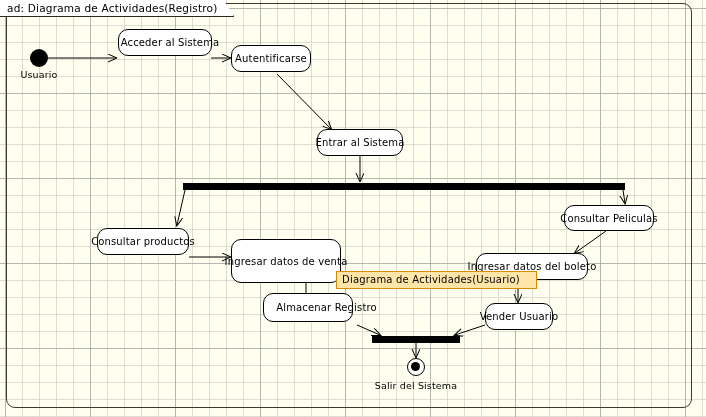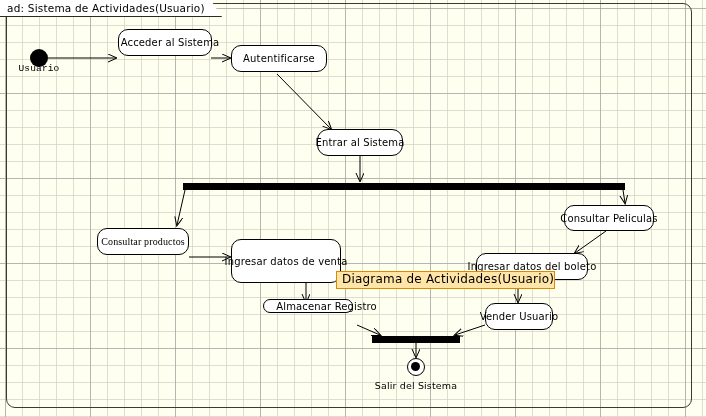--- a/index.html
+++ b/index.html
@@ -133,24 +133,24 @@
     background: #000000;
     height: 7px;
   }
 
   
   #tooltip {
     position: absolute;
     background: #ffe6a8;
     border: 1px solid #d78b00;
     box-sizing: border-box;
-    font-size: 12px;
-    color: #000000;
-    white-space: nowrap;
-    padding: 1px 0 2px 5px;
+    font-size: 10px;
+    color: #000000;
+    white-space: nowrap;
+    padding: 1px 16px 2px 5px;
     letter-spacing: 0.2px;
     line-height: 13px;
     text-align: right;
   }
 </style>
 </head>
 <body>
 
 <div id="canvas">
 
@@ -184,40 +184,40 @@
 
       <line x1="357" y1="325" x2="380" y2="335" marker-end="url(#arrowOpen)"></line>
 
       <line x1="485" y1="325" x2="455" y2="335" marker-end="url(#arrowOpen)"></line>
 
       <line x1="416" y1="343" x2="416" y2="357" marker-end="url(#arrowOpen)"></line>
     </g>
   </svg>
 
   <div id="frame"></div>
-  <div id="frame-tab">ad: Sistema de Actividades(Usuario)</div>
+  <div id="frame-tab">ad: Diagrama de Actividades(Registro)</div>
 
   <div class="initial-node" style="left:30px; top:49px;"></div>
-  <div class="node-caption" style="left:10px; top:63px; width:58px;font-family:Liberation Mono, monospace;">Usuario</div>
+  <div class="node-caption" style="left:10px; top:69px; width:58px;">Usuario</div>
 
   <div class="node" style="left:118px; top:29px; width:94px; height:27px;padding-left:16px;">Acceder al Sistema</div>
 
-  <div class="node" style="left:231px; top:45px; width:96px; height:27px;">Autentificarse</div>
-
-  <div class="node" style="left:317px; top:129px; width:86px; height:27px;border-radius:11px;">Entrar al Sistema</div>
-
-  <div class="node" style="left:97px; top:228px; width:92px; height:27px;font-family:Liberation Serif, serif;">Consultar productos</div>
+  <div class="node" style="left:231px; top:45px; width:80px; height:27px;">Autentificarse</div>
+
+  <div class="node" style="left:317px; top:129px; width:86px; height:27px;">Entrar al Sistema</div>
+
+  <div class="node" style="left:97px; top:228px; width:92px; height:27px;">Consultar productos</div>
 
   <div class="node" style="left:231px; top:239px; width:110px; height:44px;">Ingresar datos de venta</div>
 
   <div class="node" style="left:564px; top:205px; width:90px; height:26px;">Consultar Peliculas</div>
 
   <div class="node" style="left:476px; top:253px; width:112px; height:27px;">Ingresar datos del boleto</div>
 
-  <div class="node" style="left:263px; top:299px; width:90px; height:14px;padding-left:43px;">Almacenar Registro</div>
+  <div class="node" style="left:263px; top:293px; width:90px; height:29px;padding-left:43px;">Almacenar Registro</div>
 
   <div class="node" style="left:485px; top:303px; width:68px; height:27px;">Vender Usuario</div>
 
   <div class="bar" style="left:183px; top:183px; width:442px;"></div>
 
   <div class="bar" style="left:372px; top:336px; width:88px;"></div>
 
   <div class="final-node" style="left:407px; top:358px;"></div>
   <div class="node-caption" style="left:366px; top:380px; width:100px;">Salir del Sistema</div>
 

